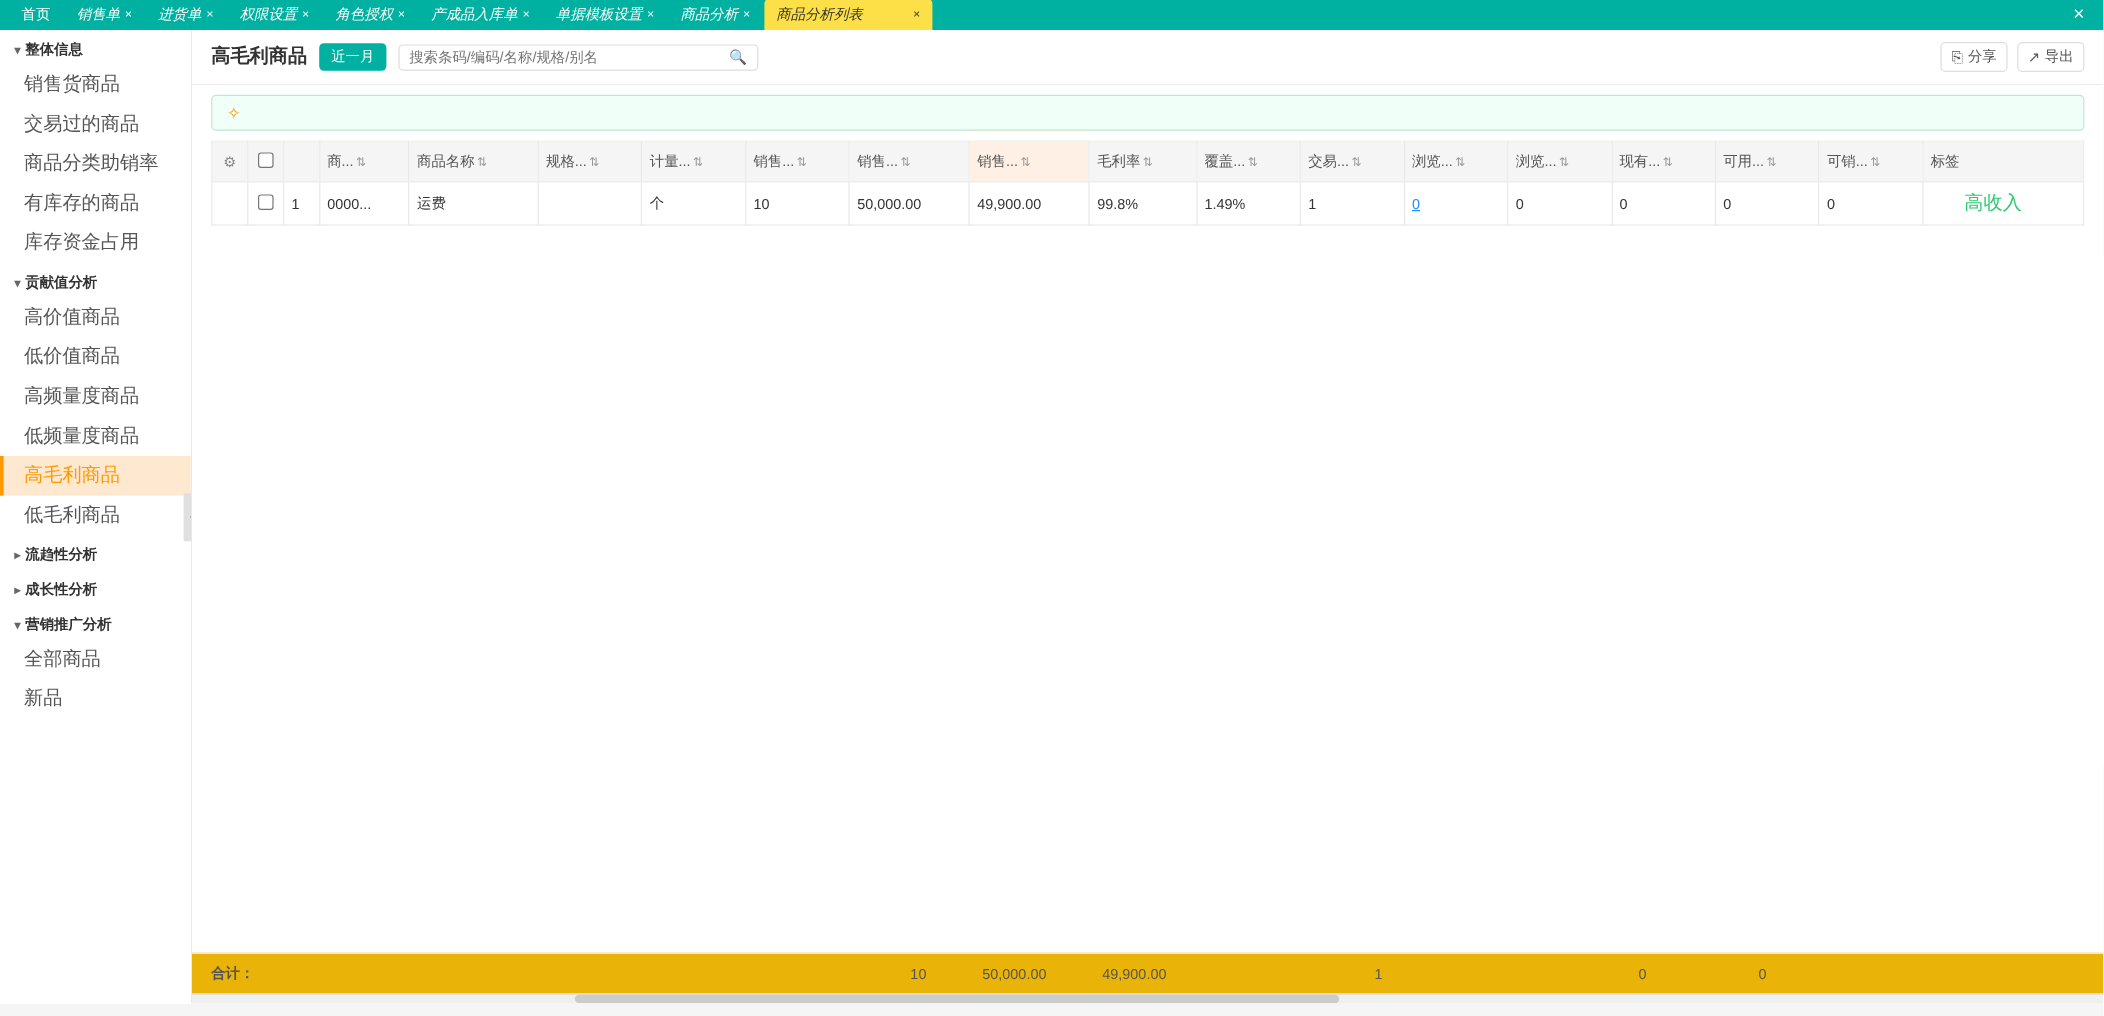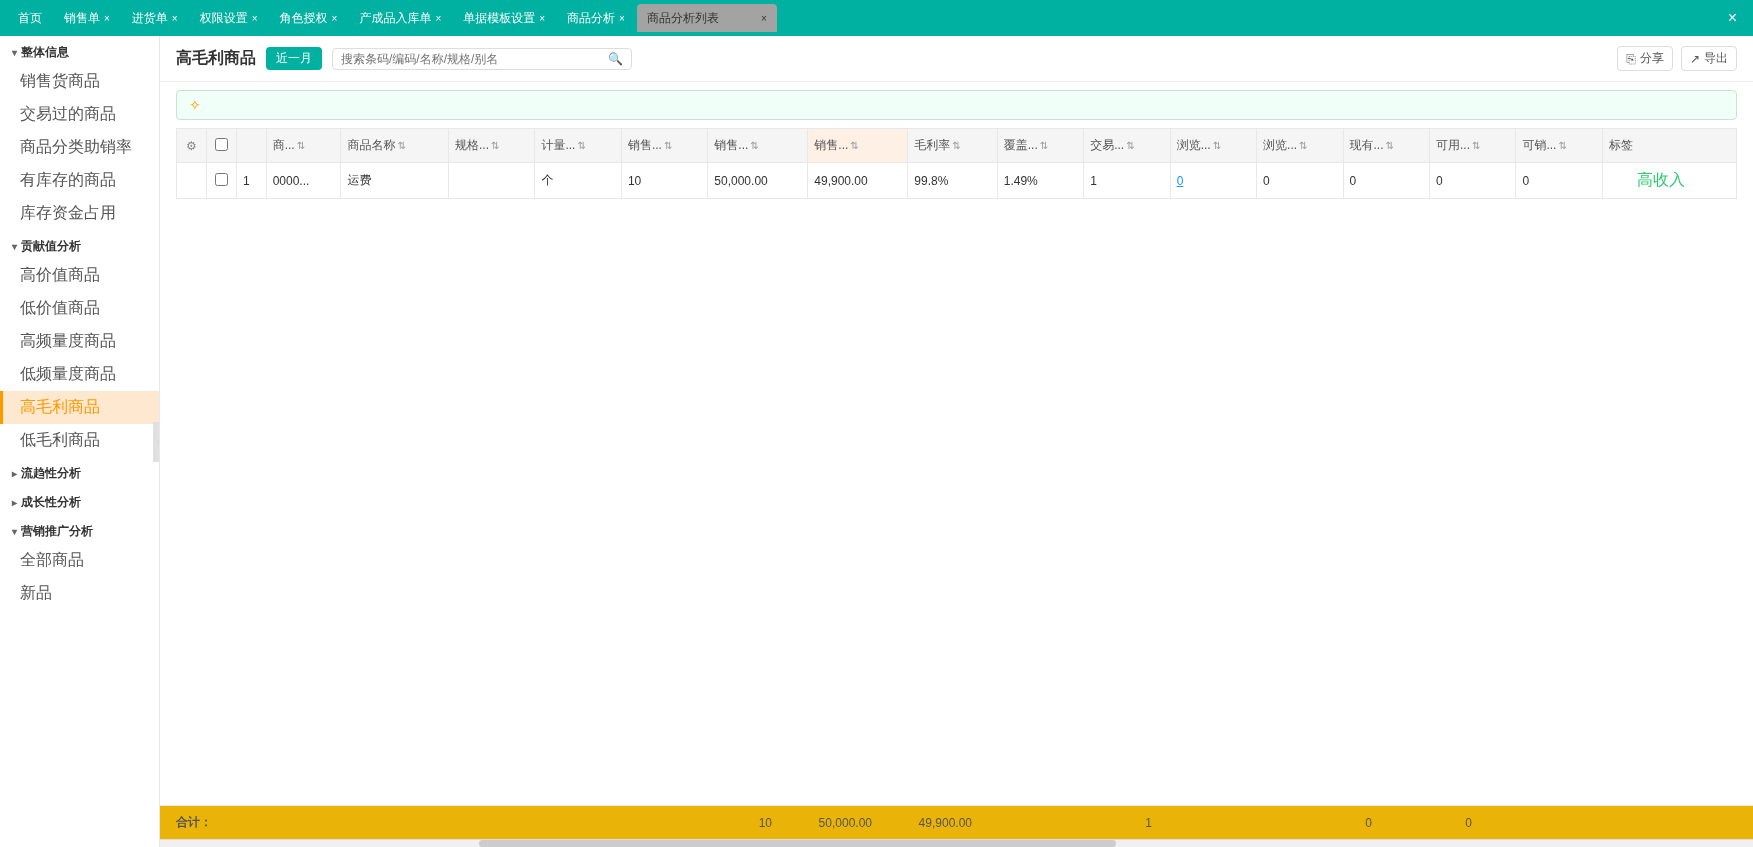--- a/index.html
+++ b/index.html
@@ -3,38 +3,39 @@
   <meta charset="utf-8">
   <style>
     * { box-sizing: border-box; margin: 0; padding: 0; }
     body { font-family: "Microsoft YaHei", "PingFang SC", Arial, sans-serif; font-size: 12px; background: #f5f5f5; overflow: hidden; }
 
     
     .top-nav {
       display: flex;
       align-items: center;
       background: #00b0a0;
-      height: 36px;
+      height: 25px;
       padding: 0 8px;
       gap: 2px;
       flex-shrink: 0;
     }
     .nav-tab {
       display: flex;
       align-items: center;
       padding: 0 10px;
       height: 28px;
       border-radius: 4px 4px 0 0;
       cursor: pointer;
       color: #fff;
       font-size: 12px;
       white-space: nowrap;
       gap: 4px;
-    }
-    .nav-tab.active { background: #a3a3a3; color: #333; border-radius: 4px 4px 0 0; gap: 42px; }
+      font-style: italic;
+    }
+    .nav-tab.active { background: #fde047; color: #333; border-radius: 4px 4px 0 0; gap: 42px; }
     .nav-tab .close-icon { font-size: 10px; color: inherit; cursor: pointer; }
     .nav-home { color: #fff; font-size: 12px; padding: 0 10px; cursor: pointer; }
     .nav-close-btn {
       margin-left: auto;
       color: #fff;
       font-size: 16px;
       cursor: pointer;
       padding: 0 8px;
     }
 

